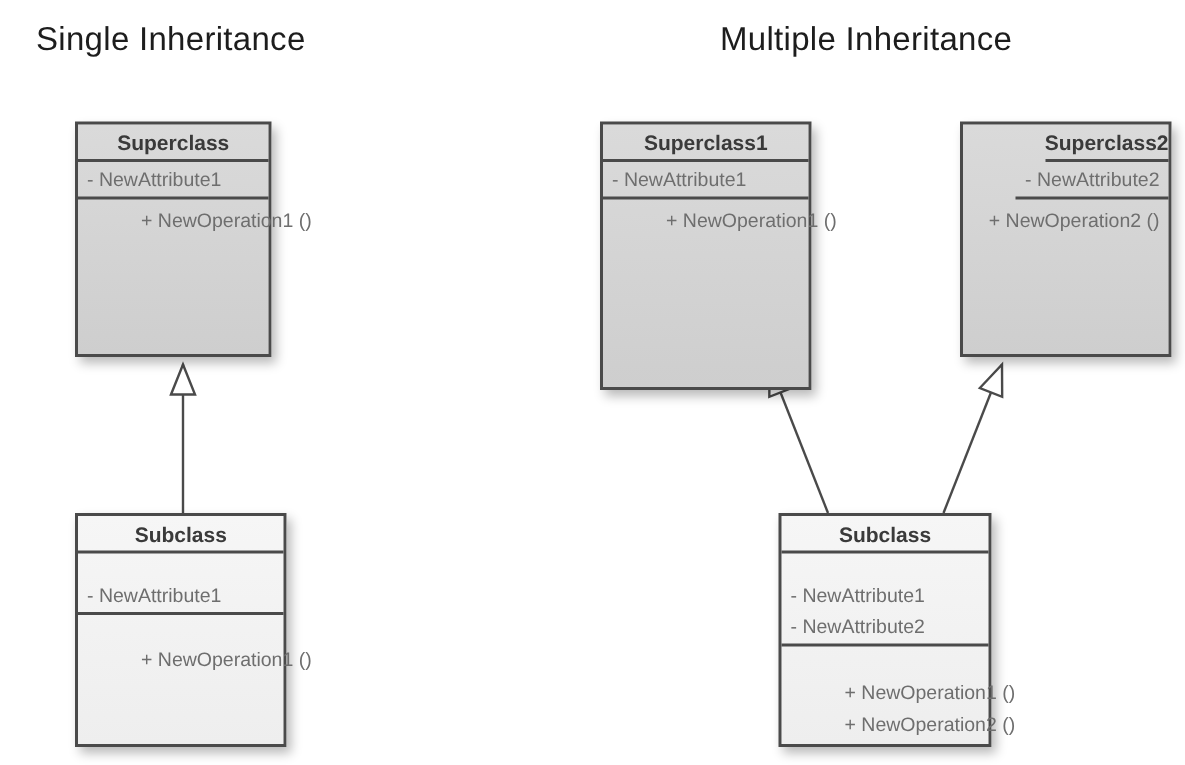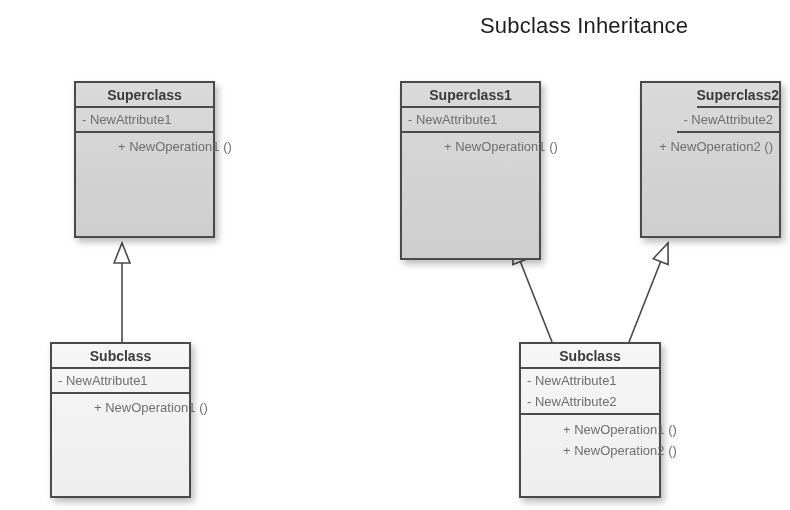--- a/index.html
+++ b/index.html
@@ -24,21 +24,21 @@
 
   .uml-class {
     position: absolute;
     box-sizing: border-box;
     border: 2px solid #4a4a4a;
     box-shadow: 3px 4px 7px rgba(0,0,0,0.28);
     display: flex;
     flex-direction: column;
   }
   .uml-class.gray  { background: linear-gradient(180deg, #dadada 0%, #cecece 100%); }
-  .uml-class.light { background: linear-gradient(180deg, #f6f6f6 0%, #eeeeee 100%); }
+  .uml-class.light { background: linear-gradient(180deg, #f6f6f6 0%, #eeeeee 100%); gap: 16px; }
 
   .uml-header {
     height: 23px;
     flex: 0 0 23px;
     border-bottom: 2px solid #4a4a4a;
     display: flex;
     align-items: center;
     justify-content: center;
     font-size: 14px;
     font-weight: bold;
@@ -73,35 +73,36 @@
     height: 510px;
     pointer-events: none;
   }
   #arrow-layer line { stroke: #4a4a4a; stroke-width: 1.6; }
 </style>
 </head>
 <body>
 
 <div id="canvas">
 
+  <div class="diagram-title" id="title-single">Single Inheritance</div>
 
-  <div class="diagram-title" id="title-multiple">Subclass Inheritance</div>
+  <div class="diagram-title" id="title-multiple">Multiple Inheritance</div>
 
   <svg id="arrow-layer" viewBox="0 0 790 510" xmlns="http://www.w3.org/2000/svg">
     <defs>
       <marker id="hollow-tri" markerUnits="userSpaceOnUse" markerWidth="26" markerHeight="22" refX="22" refY="10" orient="auto">
         <path d="M2,2 L22,10 L2,18 Z" fill="#ffffff" stroke="#4a4a4a" stroke-width="1.6"></path>
       </marker>
     </defs>
     <line x1="122" y1="342" x2="122" y2="243" marker-end="url(#hollow-tri)"></line>
     <line x1="552" y1="342" x2="513" y2="243" marker-end="url(#hollow-tri)"></line>
     <line x1="629" y1="342" x2="668" y2="243" marker-end="url(#hollow-tri)"></line>
   </svg>
 
-  <div class="uml-class gray" style="left:50px; top:81px; width:141px; height:157px;margin-left:24px;">
+  <div class="uml-class gray" style="left:50px; top:81px; width:131px; height:157px;">
     <div class="uml-header">Superclass</div>
     <div class="uml-attrs">
       <div class="uml-row">- NewAttribute1</div>
     </div>
     <div class="uml-ops">
       <div class="uml-row">+ NewOperation1 ()</div>
     </div>
   </div>
 
   <div class="uml-class light" style="left:50px; top:342px; width:141px; height:156px;">

